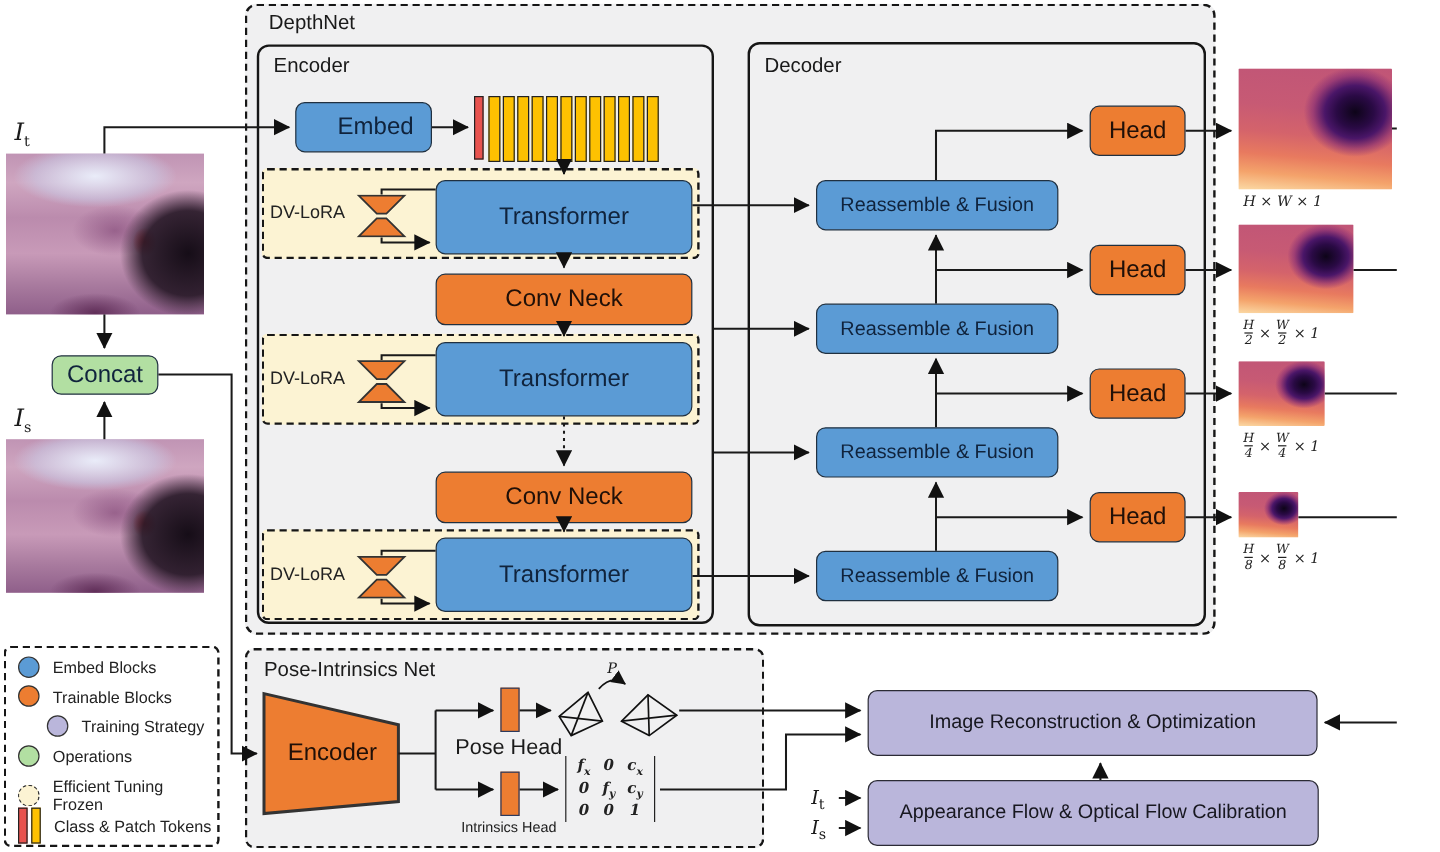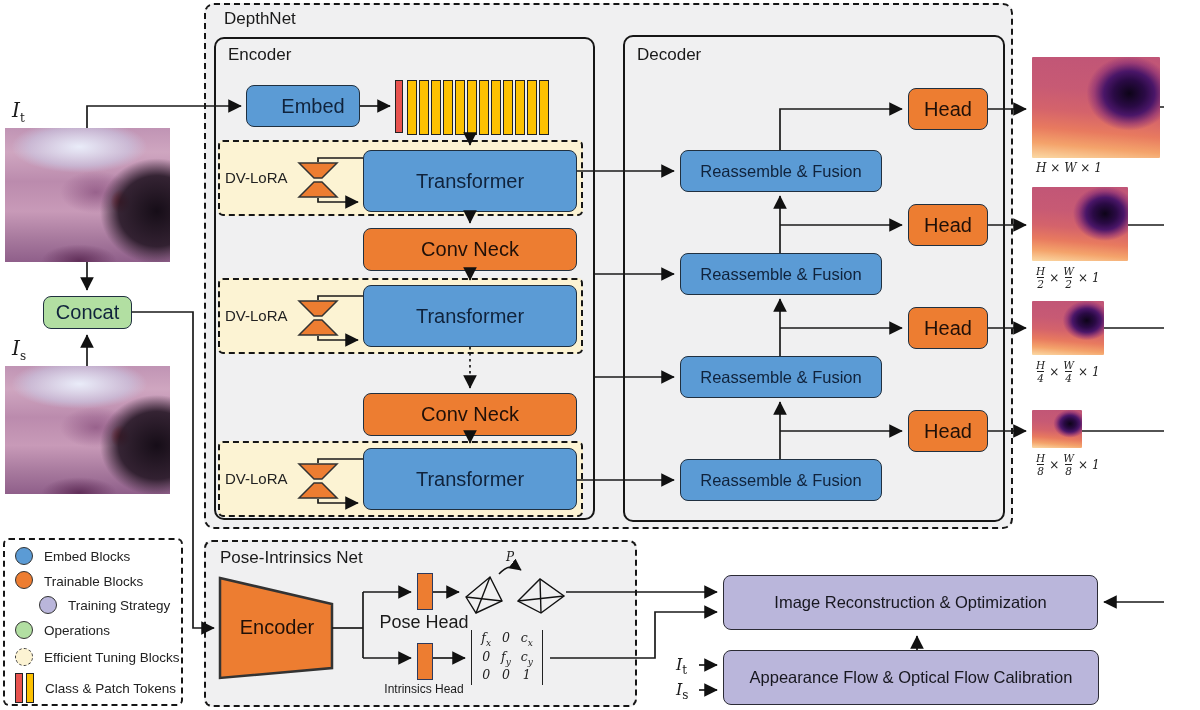--- a/index.html
+++ b/index.html
@@ -44,21 +44,21 @@
       radial-gradient(55% 26% at 45% 14%, rgba(235,240,252,.95), rgba(203,214,240,.45) 55%, rgba(203,214,240,0) 75%),
       radial-gradient(42% 48% at 92% 62%, rgba(18,10,20,.98), rgba(38,24,38,.9) 55%, rgba(38,24,38,0) 82%),
       radial-gradient(8% 12% at 70% 55%, rgba(190,30,30,.85), rgba(190,30,30,0) 75%),
       radial-gradient(30% 22% at 55% 48%, rgba(120,60,110,.55), rgba(120,60,110,0) 72%),
       radial-gradient(30% 16% at 45% 99%, rgba(92,42,84,.9), rgba(92,42,84,0) 76%),
       linear-gradient(180deg,#c094b4 0%,#cfa6c0 18%,#bb8bad 40%,#c89ab8 62%,#a87a9e 82%,#8f5f8a 100%);}
   .legend-row{position:absolute;left:10px;display:flex;align-items:center;gap:11px;}
   .lcirc{width:16px;height:16px;border-radius:50%;border:1.6px solid #333;}
   .legend-row .ltext{font-size:13.5px;color:#222;}
   .matrix{display:flex;align-items:stretch;font-family:"DejaVu Serif",serif;font-style:italic;
-          font-size:12.5px;color:#222;}
+          font-size:12.5px;color:#222;font-weight:bold;}
   .matrix .vbar{width:1.3px;background:#222;}
   .matrix table{border-collapse:collapse;margin:0 4px;}
   .matrix td{padding:0 5px;height:17px;text-align:center;}
   .matrix sub{font-size:9px;}
   svg.lines{position:absolute;left:0;top:0;pointer-events:none;}
 </style>
 </head>
 <body>
 
 <div id="canvas">
@@ -202,21 +202,21 @@
     <div class="legend-row" style="top:56px;margin-left:24px;">
       <span class="lcirc" style="background:var(--strategy-purple);"></span>
       <span class="ltext">Training Strategy</span>
     </div>
     <div class="legend-row" style="top:81px;">
       <span class="lcirc" style="background:var(--operations-green);"></span>
       <span class="ltext">Operations</span>
     </div>
     <div class="legend-row" style="top:108px;">
       <span class="lcirc" style="background:var(--tuning-cream);border-style:dashed;"></span>
-      <span class="ltext">Efficient Tuning Blocks</span>
+      <span class="ltext">Efficient Tuning Frozen</span>
     </div>
     <div class="legend-row" style="top:133px;">
       <span style="display:inline-flex;gap:3px;">
         <span class="bar" style="display:block;width:6px;height:28px;background:var(--token-red);"></span>
         <span class="bar" style="display:block;width:6px;height:28px;background:var(--token-yellow);"></span>
       </span>
       <span class="ltext">Class &amp; Patch Tokens</span>
     </div>
   </div>
 

